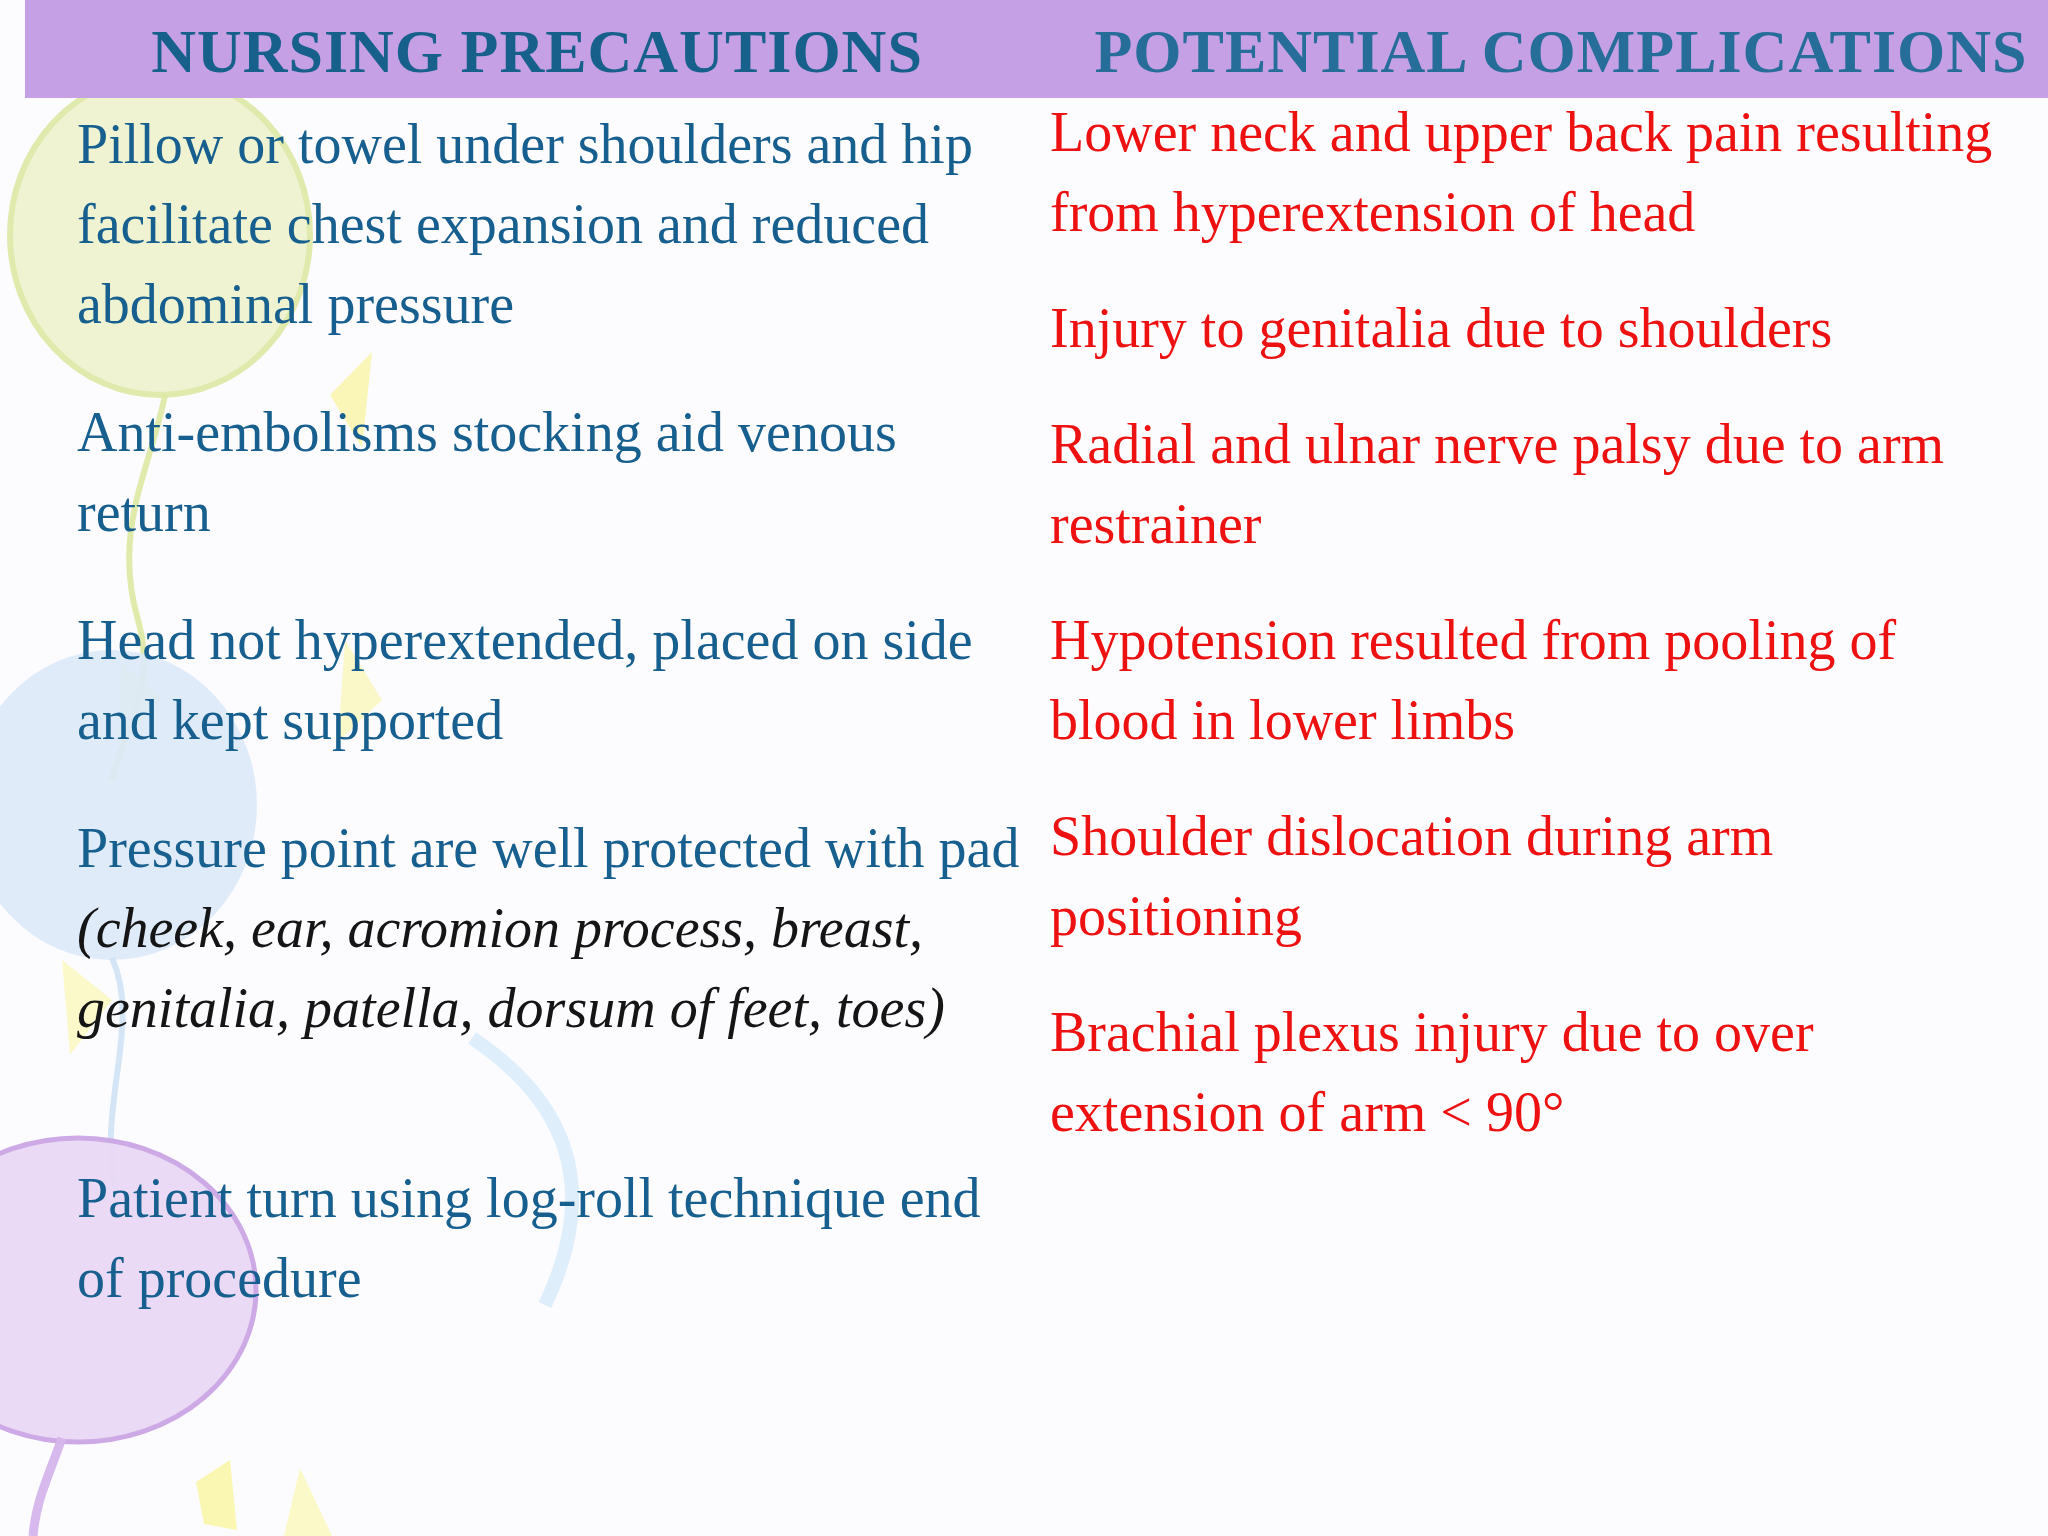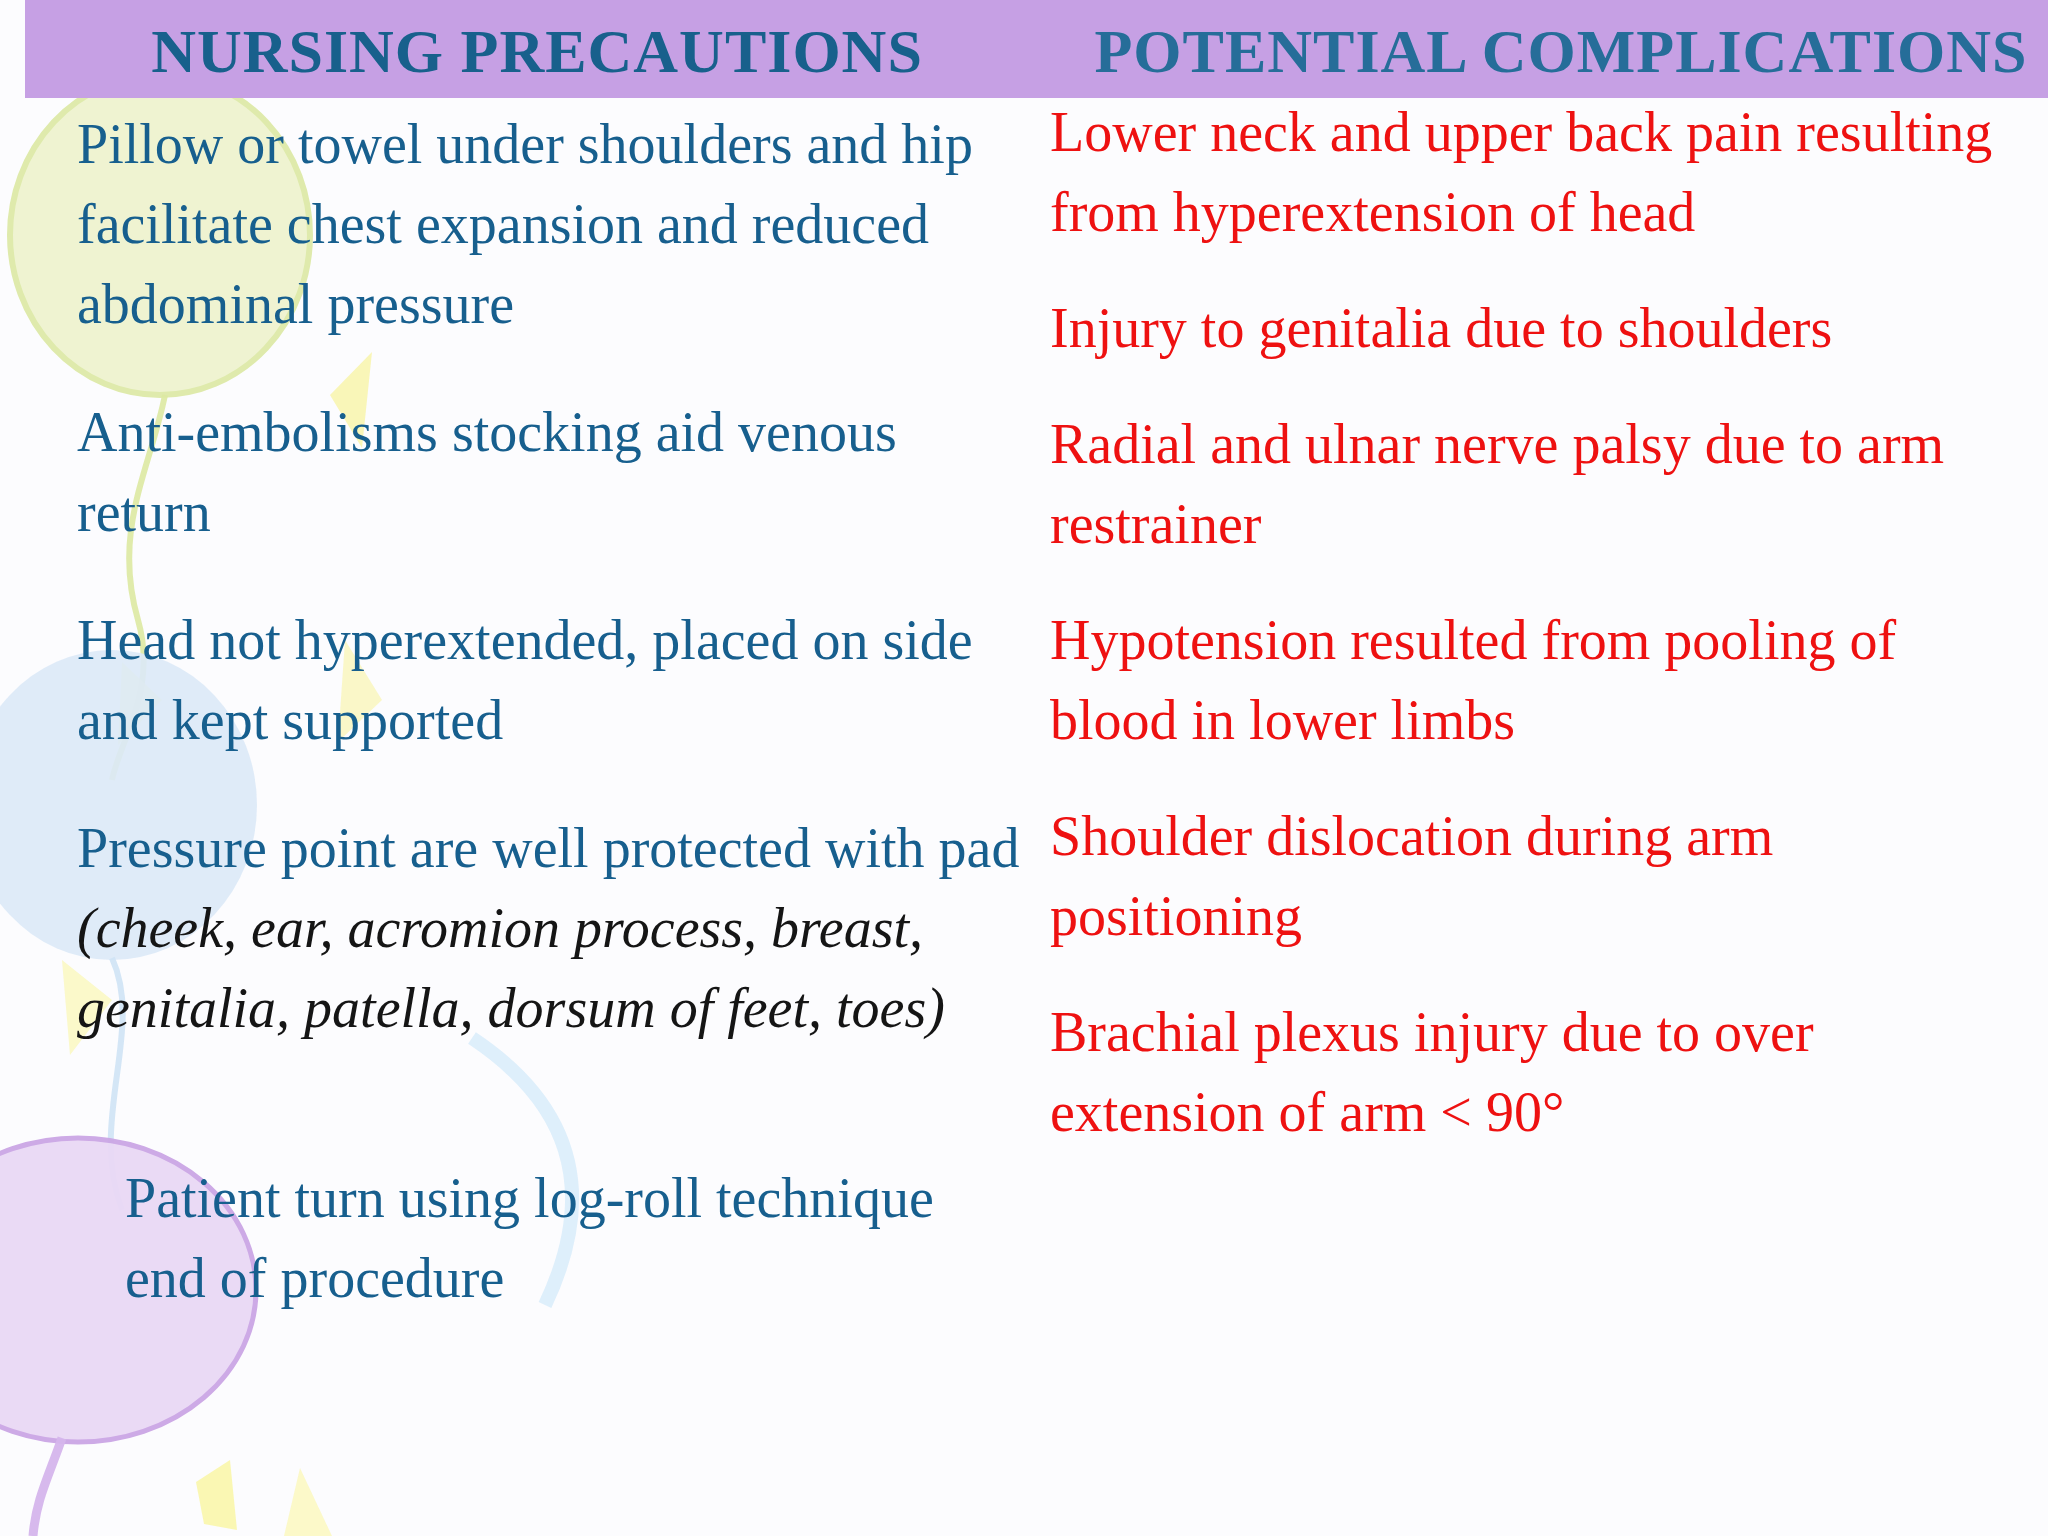--- a/index.html
+++ b/index.html
@@ -26,21 +26,21 @@
     padding-top:4px;
     white-space:nowrap;
   }
   .hcol.left{color:var(--hl,#18608c);}
   .hcol.right{color:var(--hr,#266d99);}
   .col{position:absolute;top:0;}
   .col p{margin:0 0 48px 0;font-size:56px;line-height:80px;}
   .col-left{left:77px;top:104px;width:950px;color:var(--lc,#175f8e);}
   .col-right{left:1050px;top:92px;width:960px;color:var(--rc,#ee1111);}
   .col-right p{margin-bottom:36px;}
-  .col-left p.gap-before{margin-top:110px;margin-left:48px;}
+  .col-left p.gap-before{margin-top:110px;}
   .col-left .it{font-style:italic;color:var(--it,#151515);}
 </style>
 </head>
 <body>
 
 <div class="slide">
 
   <svg class="decor" viewBox="0 0 2048 1536" aria-hidden="true">
     <ellipse cx="160" cy="235" rx="150" ry="160" fill="#eef3cd" stroke="#dce9a4" stroke-width="6" opacity="0.9"></ellipse>
     <path d="M165,395 C150,470 112,530 138,620 C158,690 120,740 112,780" fill="none" stroke="#dde9a2" stroke-width="6" opacity="0.9"></path>

